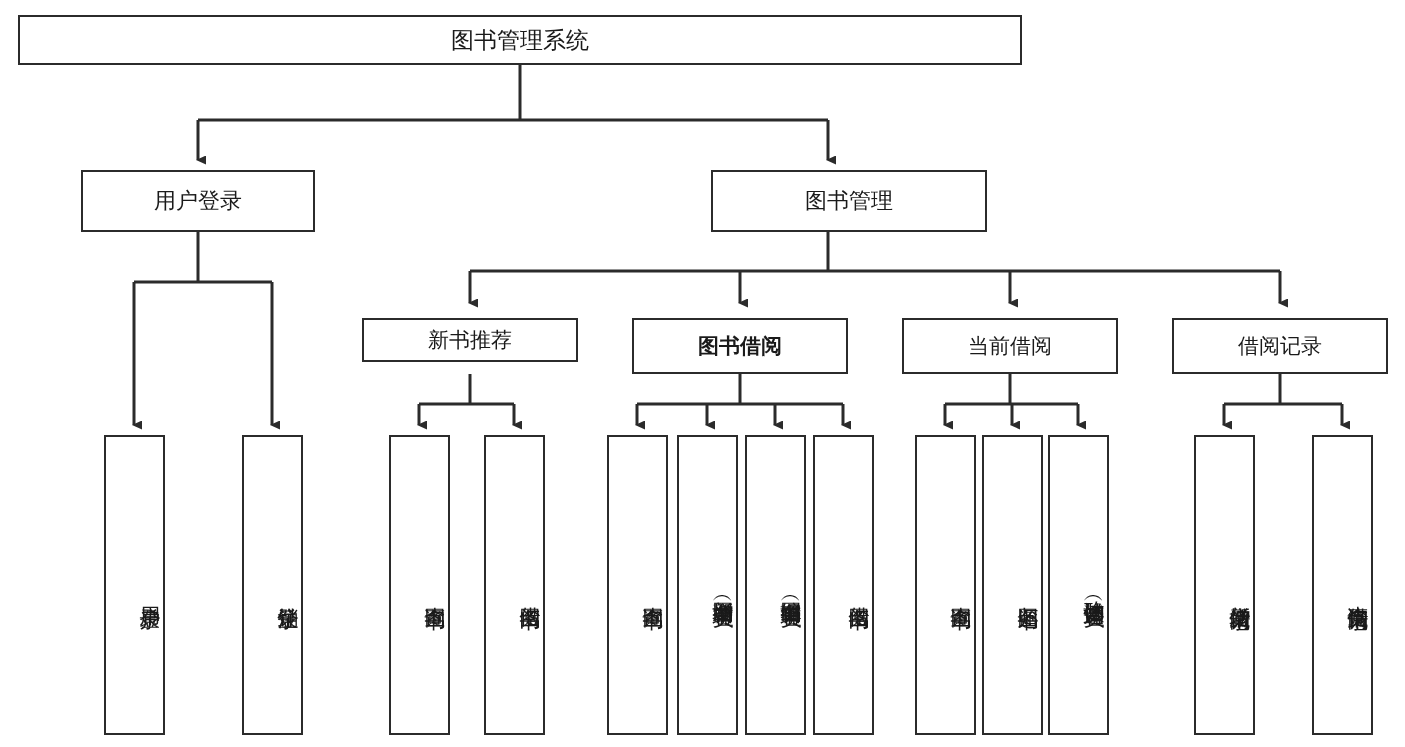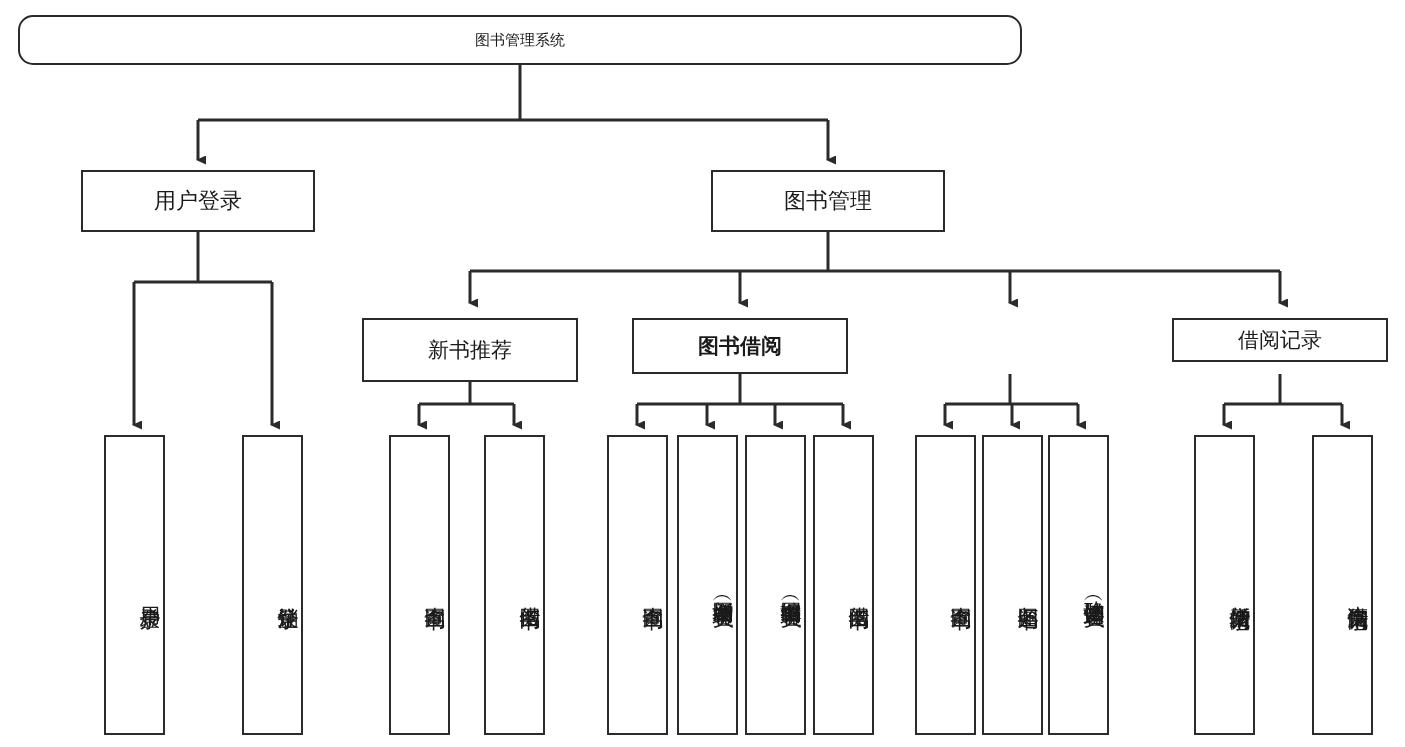--- a/index.html
+++ b/index.html
@@ -31,21 +31,21 @@
     border: 2px solid #2b2b2b;
     background: #ffffff;
     display: flex;
     align-items: center;
     justify-content: center;
     color: #1a1a1a;
     font-size: 21px;
     line-height: 1.25;
     text-align: center;
   }
-  .node.root { font-size: 15px; border-radius: 15px; }
+  .node.root { font-size: 23px; }
   .node.level2 { font-size: 22px; }
   .node.level3 { font-size: 21px; }
   .node.leaf {
     font-size: 21px;
     writing-mode: vertical-rl;
     text-orientation: upright;
     letter-spacing: 1px;
     padding-top: 14px;
     align-items: flex-start;
     justify-content: center;
@@ -118,31 +118,34 @@
     </g>
   </svg>
 
   <div class="node root" style="left:18px; top:15px; width:1004px; height:50px;">
     <span>图书管理系统</span>
   </div>
 
   <div class="node level2" style="left:81px; top:170px; width:234px; height:62px;">
     <span>用户登录</span>
   </div>
-  <div class="node level2" style="left:711px; top:170px; width:234px; height:62px;">
+  <div class="node level2" style="left:711px; top:170px; width:276px; height:62px;">
     <span>图书管理</span>
   </div>
 
-  <div class="node level3" style="left:362px; top:318px; width:216px; height:64px;">
+  <div class="node level3" style="left:362px; top:318px; width:216px; height:44px;">
     <span>新书推荐</span>
   </div>
   <div class="node level3" style="left:632px; top:318px; width:216px; height:56px;font-weight:bold;">
     <span>图书借阅</span>
   </div>
-  <div class="node level3" style="left:1172px; top:318px; width:216px; height:44px;">
+  <div class="node level3" style="left:902px; top:318px; width:216px; height:56px;">
+    <span>当前借阅</span>
+  </div>
+  <div class="node level3" style="left:1172px; top:318px; width:216px; height:56px;">
     <span>借阅记录</span>
   </div>
 
   <div class="node leaf" style="left:104px; top:435px; width:61px; height:300px;">
     <span>用户登录</span>
   </div>
   <div class="node leaf" style="left:242px; top:435px; width:61px; height:300px;">
     <span>注销登录</span>
   </div>
 

